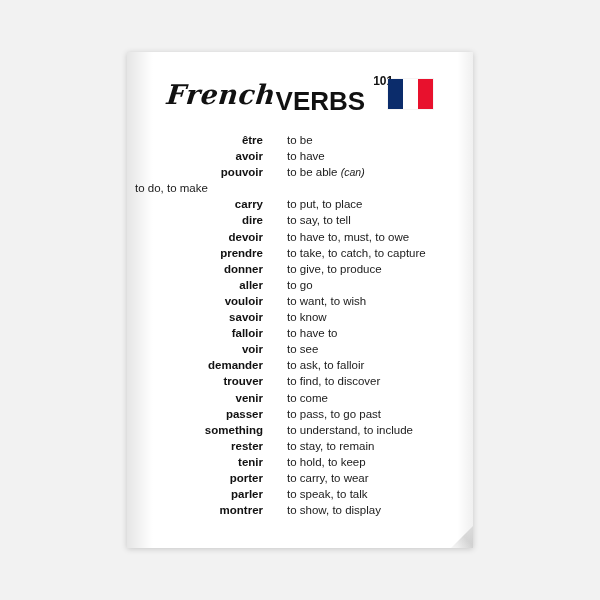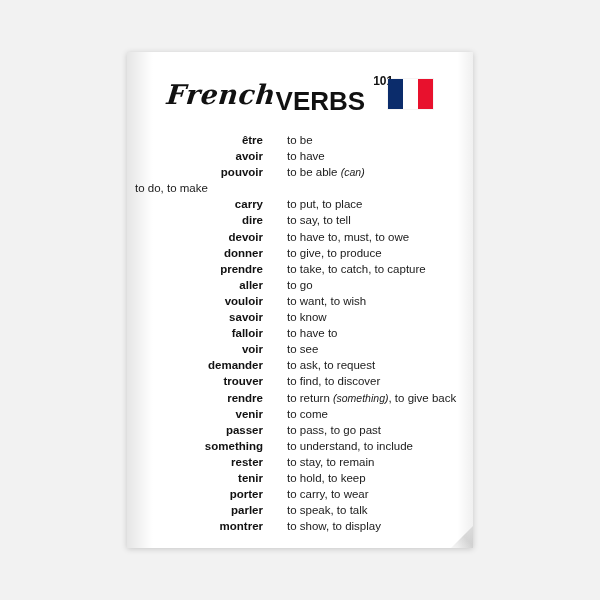--- a/index.html
+++ b/index.html
@@ -186,28 +186,28 @@
         </div>
         <div class="row">
           <span class="verb">dire</span>
           <span class="meaning">to say, to tell</span>
         </div>
         <div class="row">
           <span class="verb">devoir</span>
           <span class="meaning">to have to, must, to owe</span>
         </div>
         <div class="row">
+          <span class="verb">prendre</span>
+          <span class="meaning">to take, to catch, to capture</span>
+        </div>
+        <div class="row">
           <span class="verb">donner</span>
           <span class="meaning">to give, to produce</span>
         </div>
         <div class="row">
-          <span class="verb">prendre</span>
-          <span class="meaning">to take, to catch, to capture</span>
-        </div>
-        <div class="row">
           <span class="verb">aller</span>
           <span class="meaning">to go</span>
         </div>
         <div class="row">
           <span class="verb">vouloir</span>
           <span class="meaning">to want, to wish</span>
         </div>
         <div class="row">
           <span class="verb">savoir</span>
           <span class="meaning">to know</span>
@@ -215,29 +215,25 @@
         <div class="row">
           <span class="verb">falloir</span>
           <span class="meaning">to have to</span>
         </div>
         <div class="row">
           <span class="verb">voir</span>
           <span class="meaning">to see</span>
         </div>
         <div class="row">
           <span class="verb">demander</span>
-          <span class="meaning">to ask, to request</span>
+          <span class="meaning">to ask, to falloir</span>
         </div>
         <div class="row">
           <span class="verb">trouver</span>
           <span class="meaning">to find, to discover</span>
-        </div>
-        <div class="row">
-          <span class="verb">rendre</span>
-          <span class="meaning">to return <i>(something)</i>, to give back</span>
         </div>
         <div class="row">
           <span class="verb">venir</span>
           <span class="meaning">to come</span>
         </div>
         <div class="row">
           <span class="verb">passer</span>
           <span class="meaning">to pass, to go past</span>
         </div>
         <div class="row">

